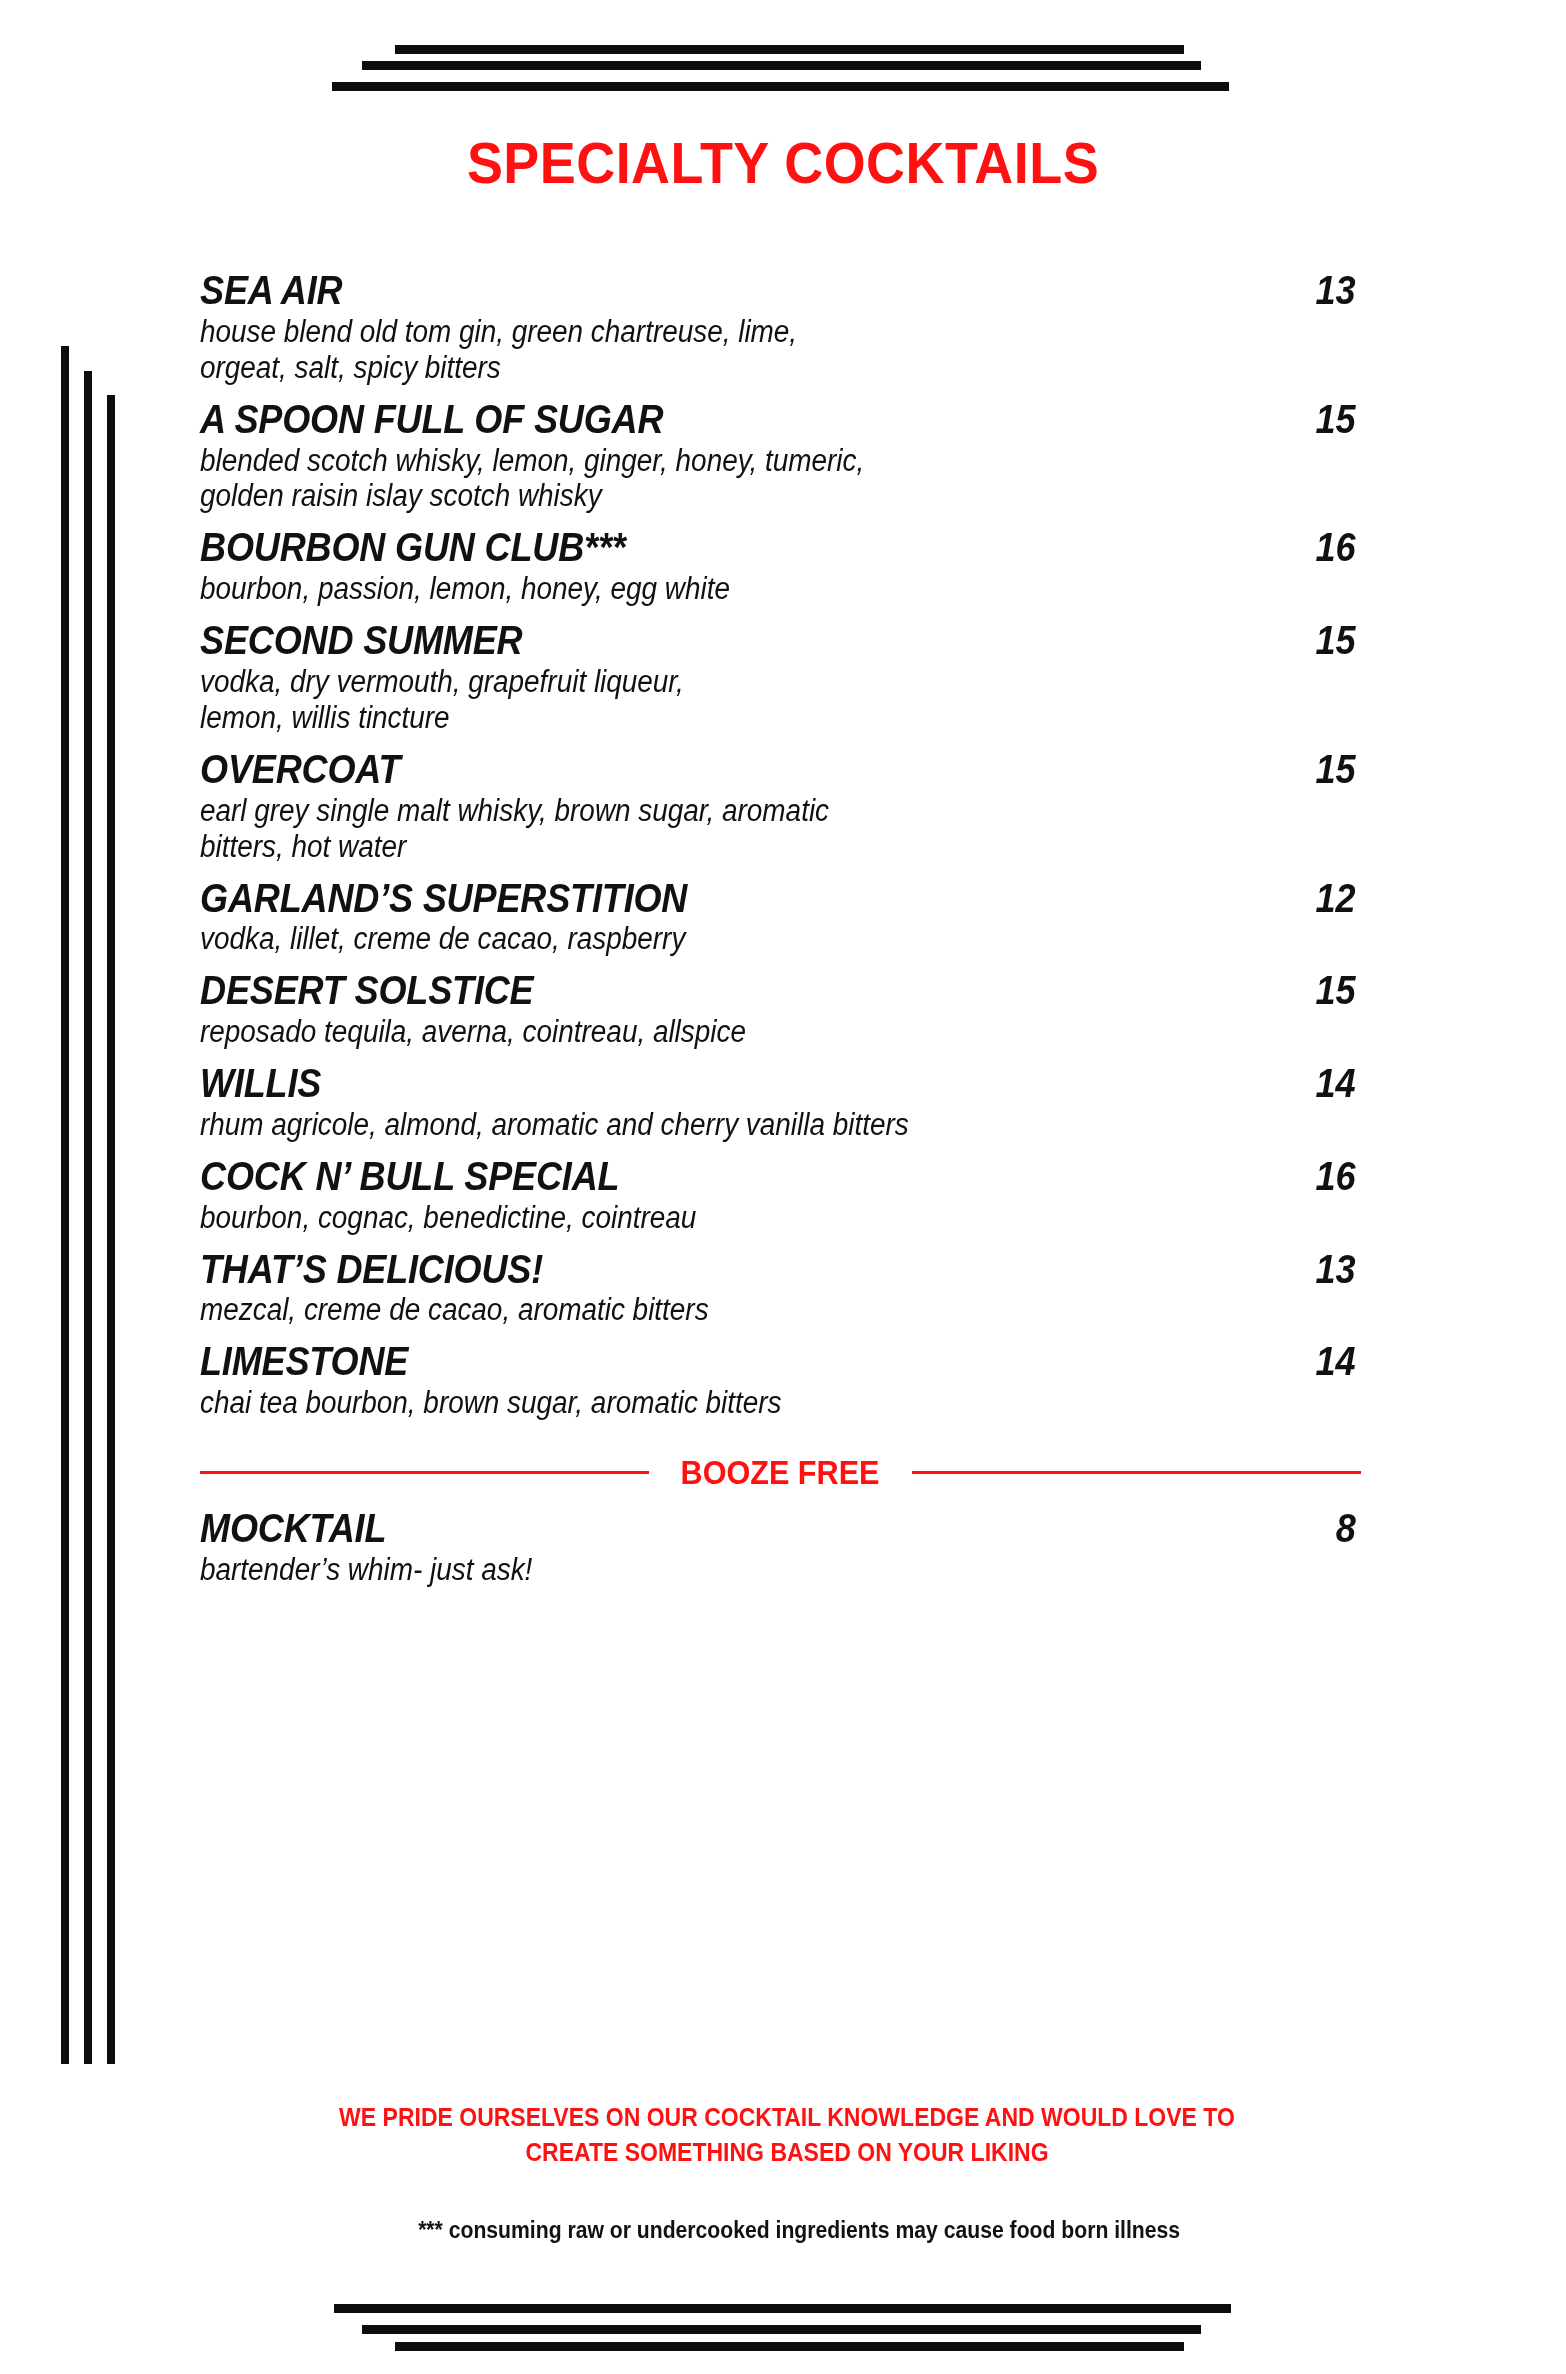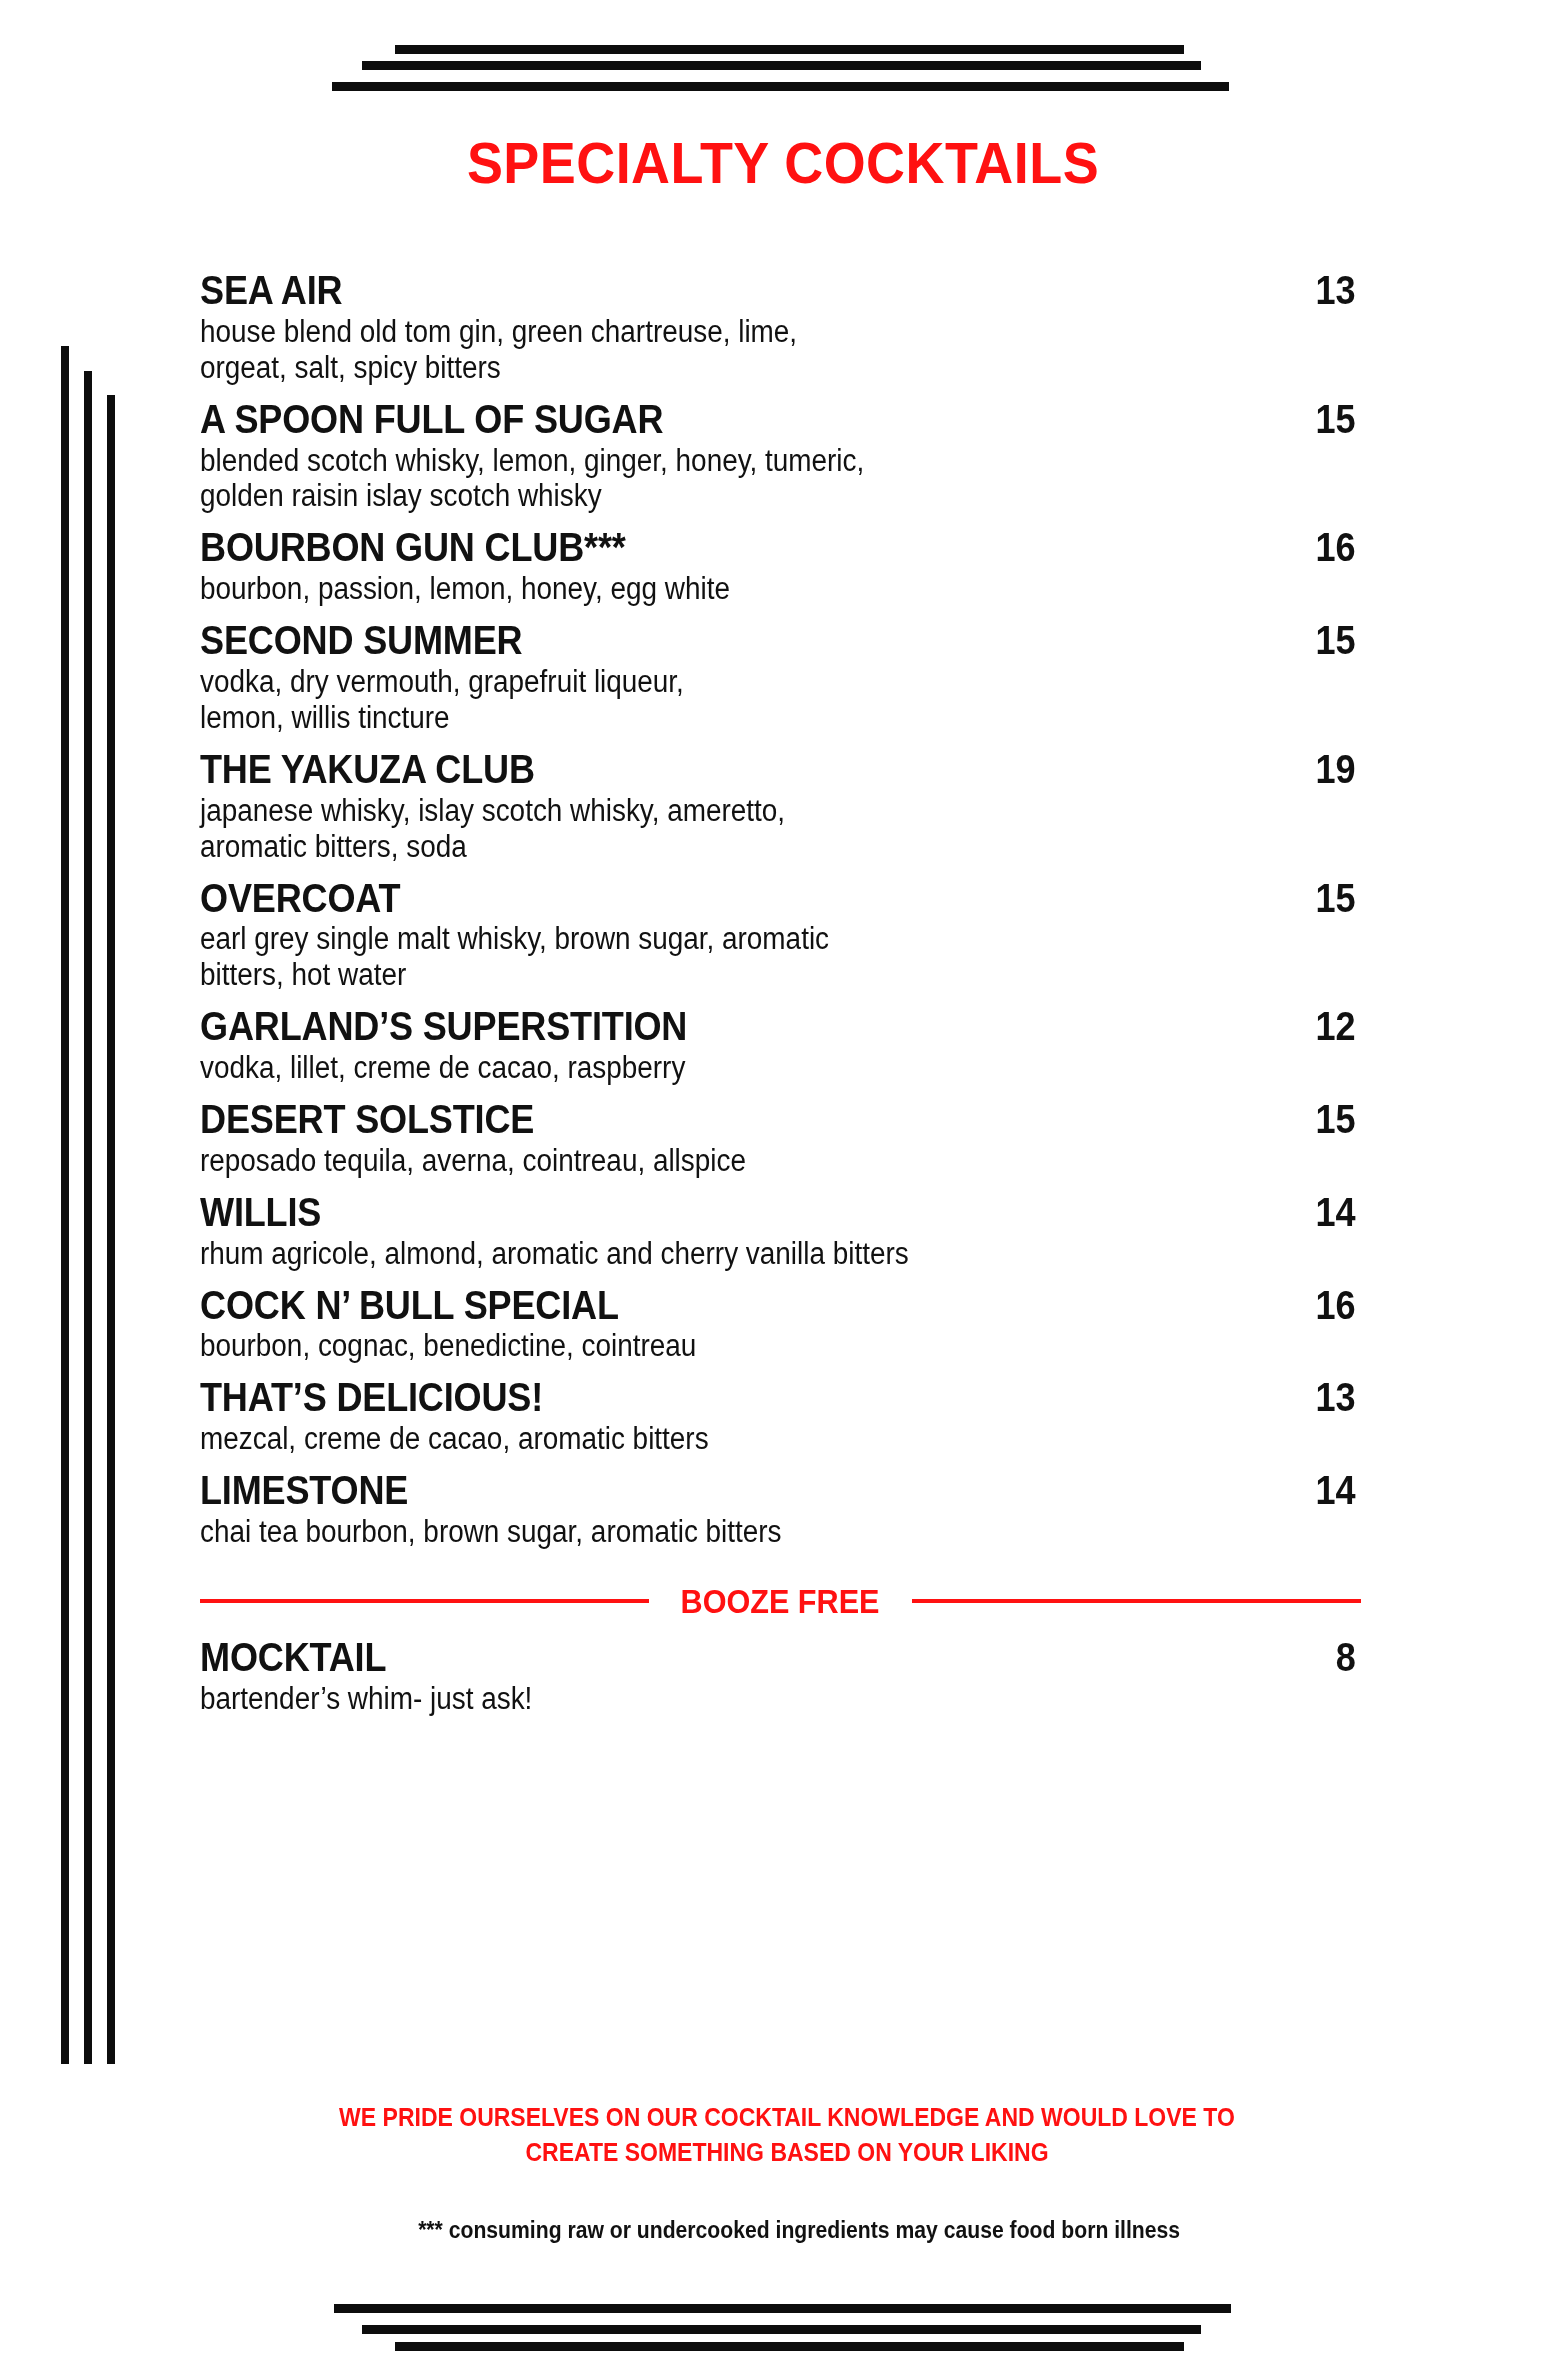--- a/index.html
+++ b/index.html
@@ -68,20 +68,21 @@
 
   
   .menu {
     position: absolute;
     top: 270px;
     left: 200px;
     width: 1156px;
   }
   .item {
     margin-bottom: 13px;
+    font-style: italic;
   }
   .item-head {
     display: flex;
     align-items: baseline;
     justify-content: space-between;
     line-height: 1.0;
   }
   .item-name {
     font-size: 41px;
     font-weight: bold;
@@ -222,30 +223,20 @@
       <div class="item-head">
         <span class="item-name">SECOND SUMMER</span>
         <span class="item-price">15</span>
       </div>
       <div class="item-desc">
         <span class="l">vodka, dry vermouth, grapefruit liqueur,</span>
         <span class="l">lemon, willis tincture</span>
       </div>
     </div>
 
-    <div class="item">
-      <div class="item-head">
-        <span class="item-name">THE YAKUZA CLUB</span>
-        <span class="item-price">19</span>
-      </div>
-      <div class="item-desc">
-        <span class="l">japanese whisky, islay scotch whisky, ameretto,</span>
-        <span class="l">aromatic bitters, soda</span>
-      </div>
-    </div>
 
     <div class="item">
       <div class="item-head">
         <span class="item-name">OVERCOAT</span>
         <span class="item-price">15</span>
       </div>
       <div class="item-desc">
         <span class="l">earl grey single malt whisky, brown sugar, aromatic</span>
         <span class="l">bitters, hot water</span>
       </div>

